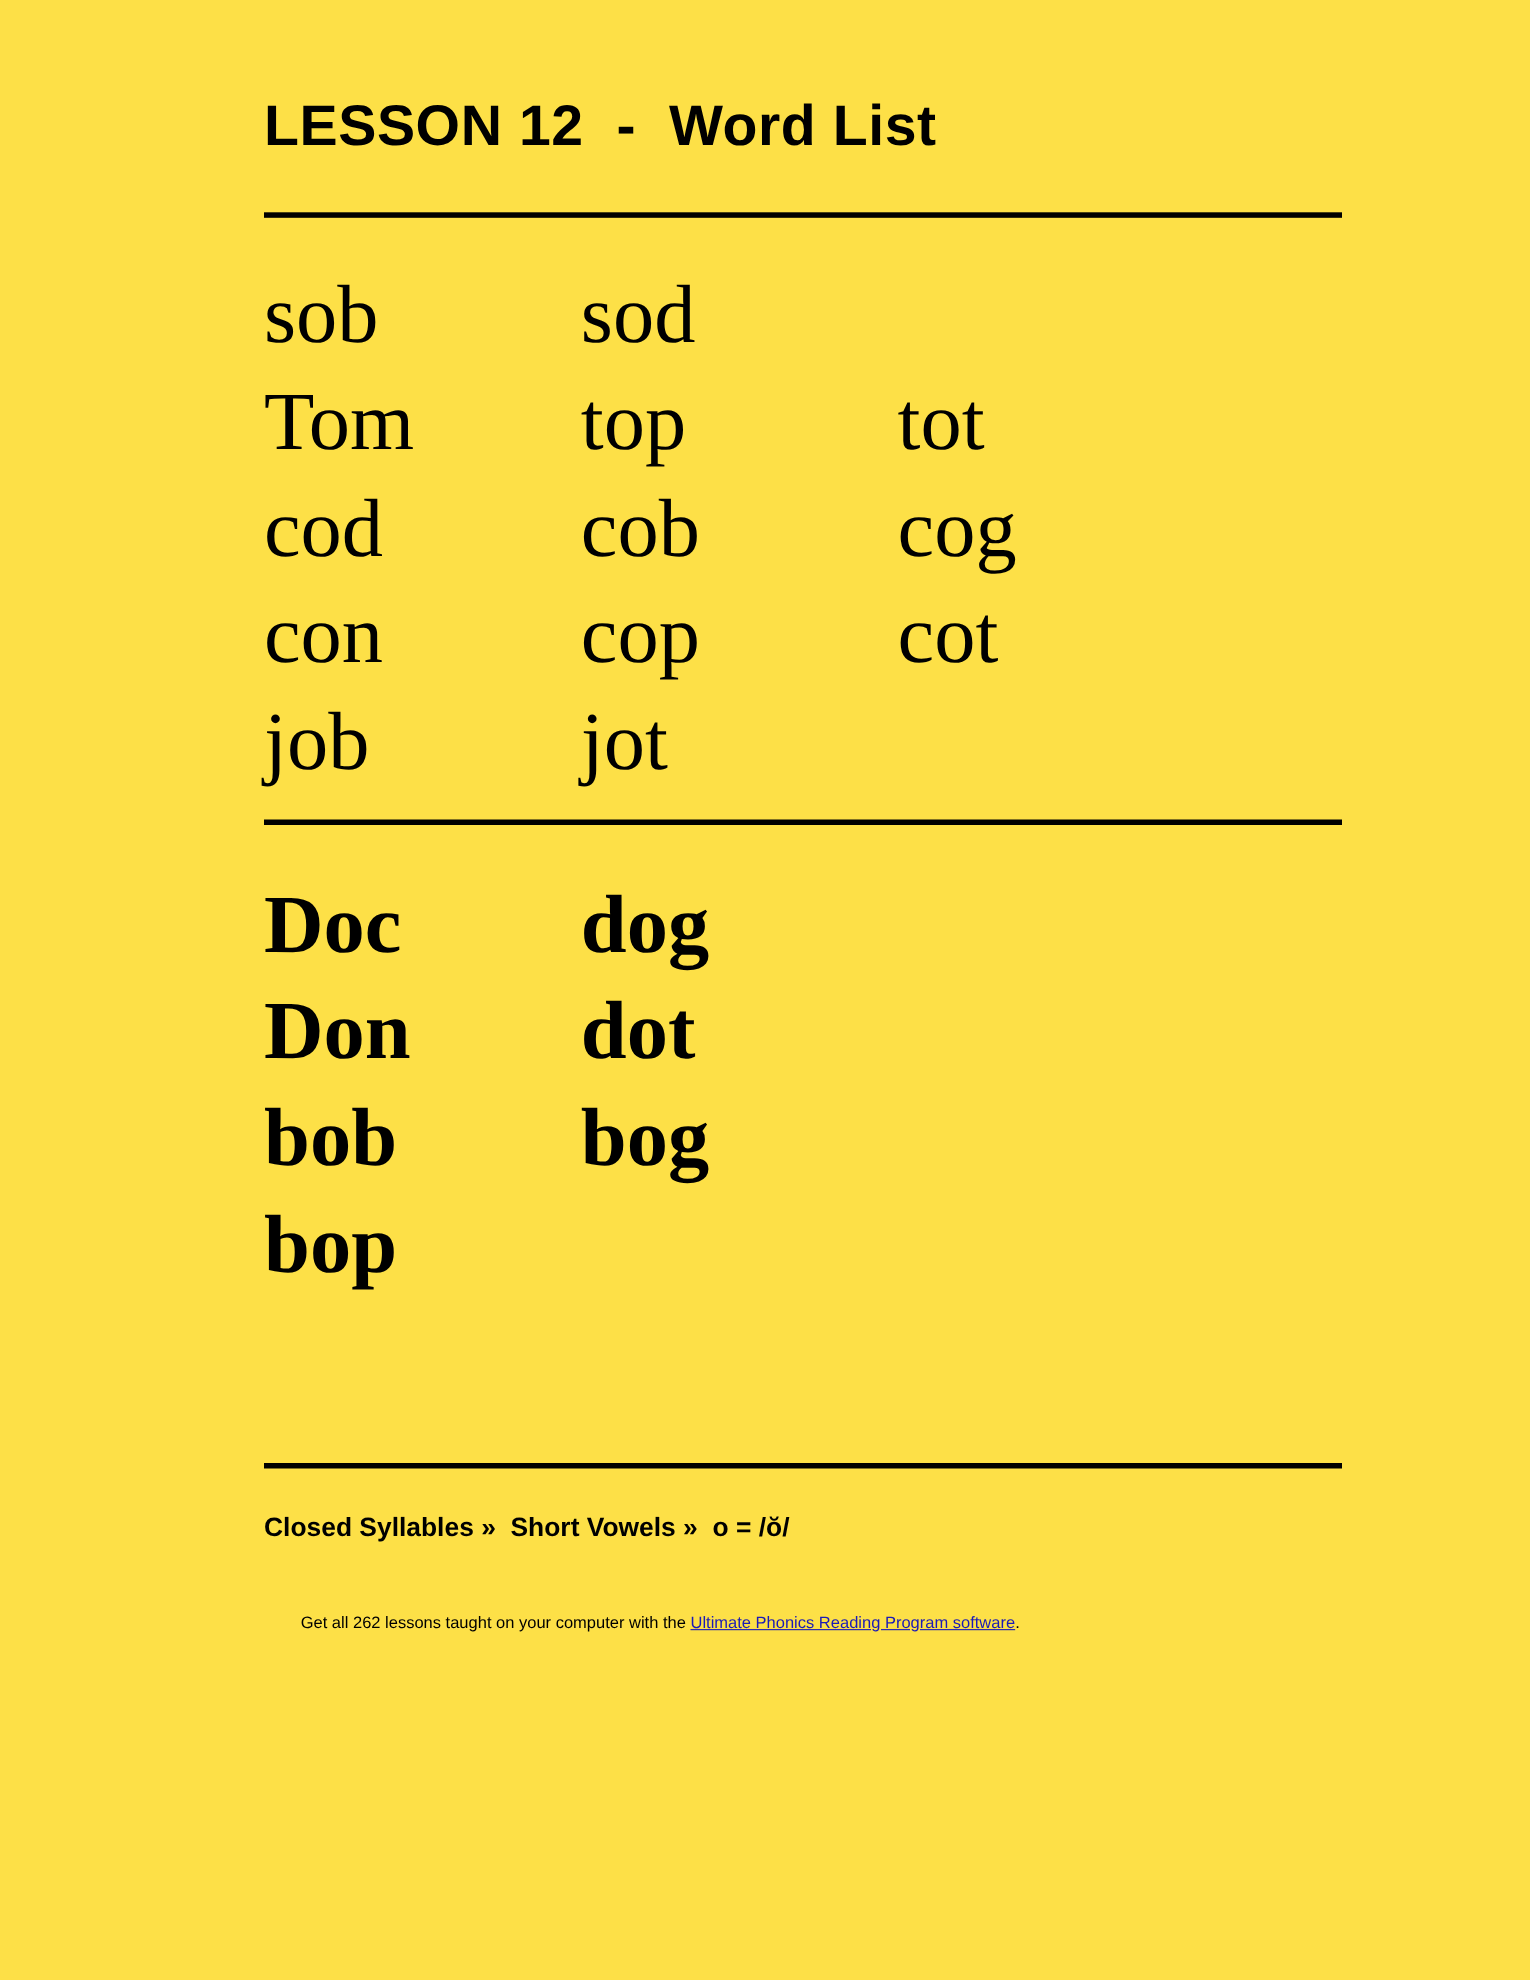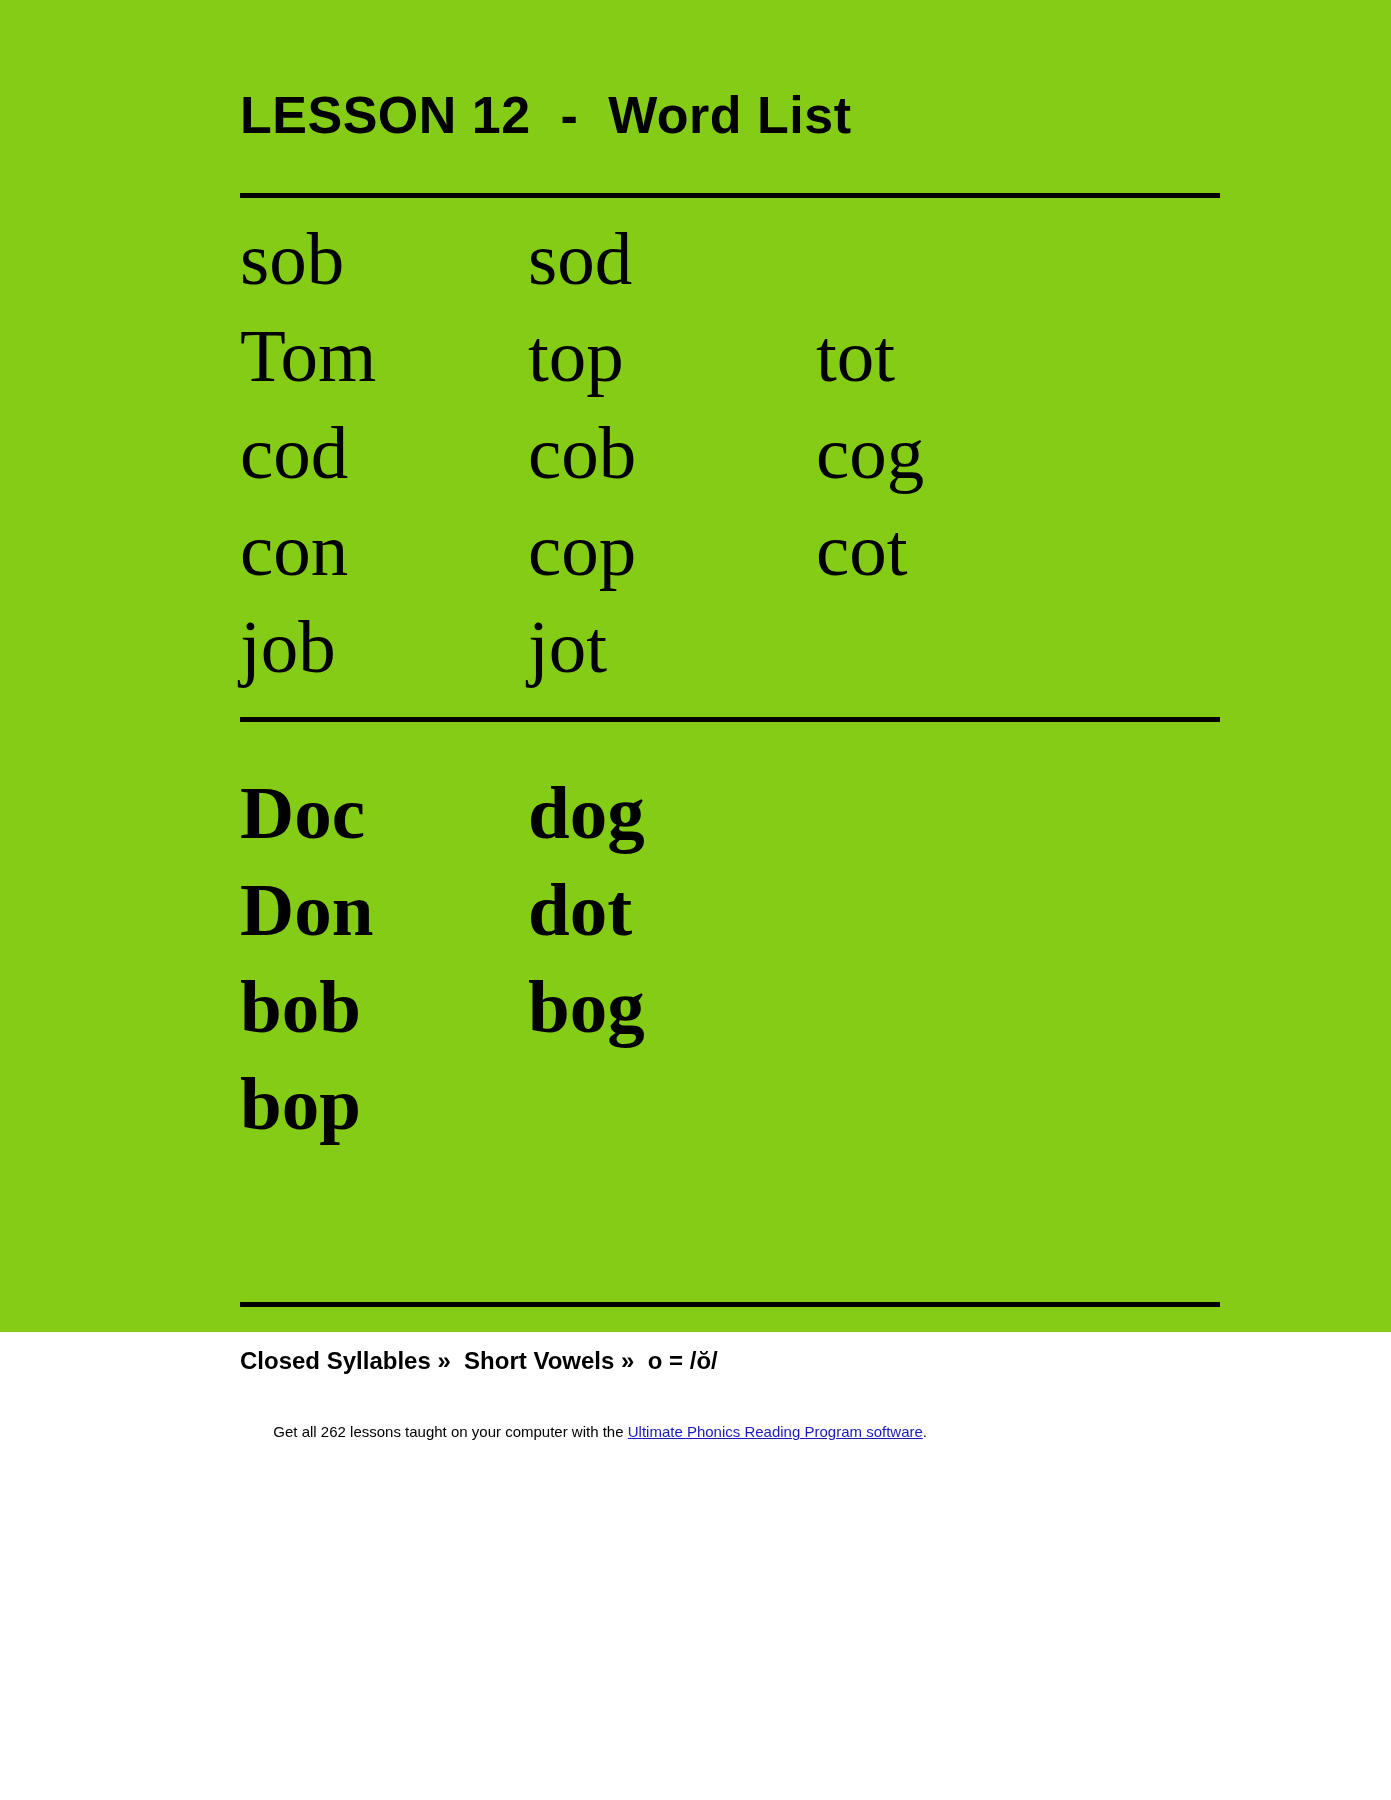--- a/index.html
+++ b/index.html
@@ -12,22 +12,22 @@
     height: 1800px;
     font-family: "Liberation Sans", sans-serif;
     color: #000000;
     position: relative;
     overflow: hidden;
   }
   .page {
     position: absolute;
     left: 0; top: 0;
     width: 1391px;
-    height: 1332px;
-    background: #84cc16;
+    height: 1800px;
+    background: #fde047;
   }
   .content {
     position: absolute;
     left: 240px;
     top: 0;
     width: 980px;
   }
   .title {
     font-family: "Liberation Sans", sans-serif;
     font-weight: bold;
@@ -40,21 +40,21 @@
     border: 0;
     border-top: 5px solid #000000;
     margin: 0;
     width: 980px;
   }
   .rule-top { margin-top: 48px; }
   .rule-mid { margin-top: 22px; }
   .rule-bot { margin-top: 150px; }
 
   .word-block {
-    margin-top: 12px;
+    margin-top: 40px;
   }
   .word-row {
     display: flex;
     align-items: baseline;
     height: 97px;
   }
   .word-cell {
     font-family: "Liberation Serif", serif;
     font-size: 75px;
     line-height: 97px;
@@ -64,21 +64,21 @@
   .block-two { margin-top: 42px; font-weight: bold; }
 
   .footer {
     margin-top: 40px;
   }
   .footer-line1 {
     font-family: "Liberation Sans", sans-serif;
     font-weight: bold;
     font-size: 24px;
     white-space: pre;
-    margin-bottom: 12px;
+    margin-bottom: 28px;
   }
   .footer-line2, .footer-line3 {
     font-family: "Liberation Sans", sans-serif;
     font-size: 15px;
     white-space: pre;
     line-height: 30px;
   }
   .link {
     color: #1a1ab8;
     text-decoration: underline;

